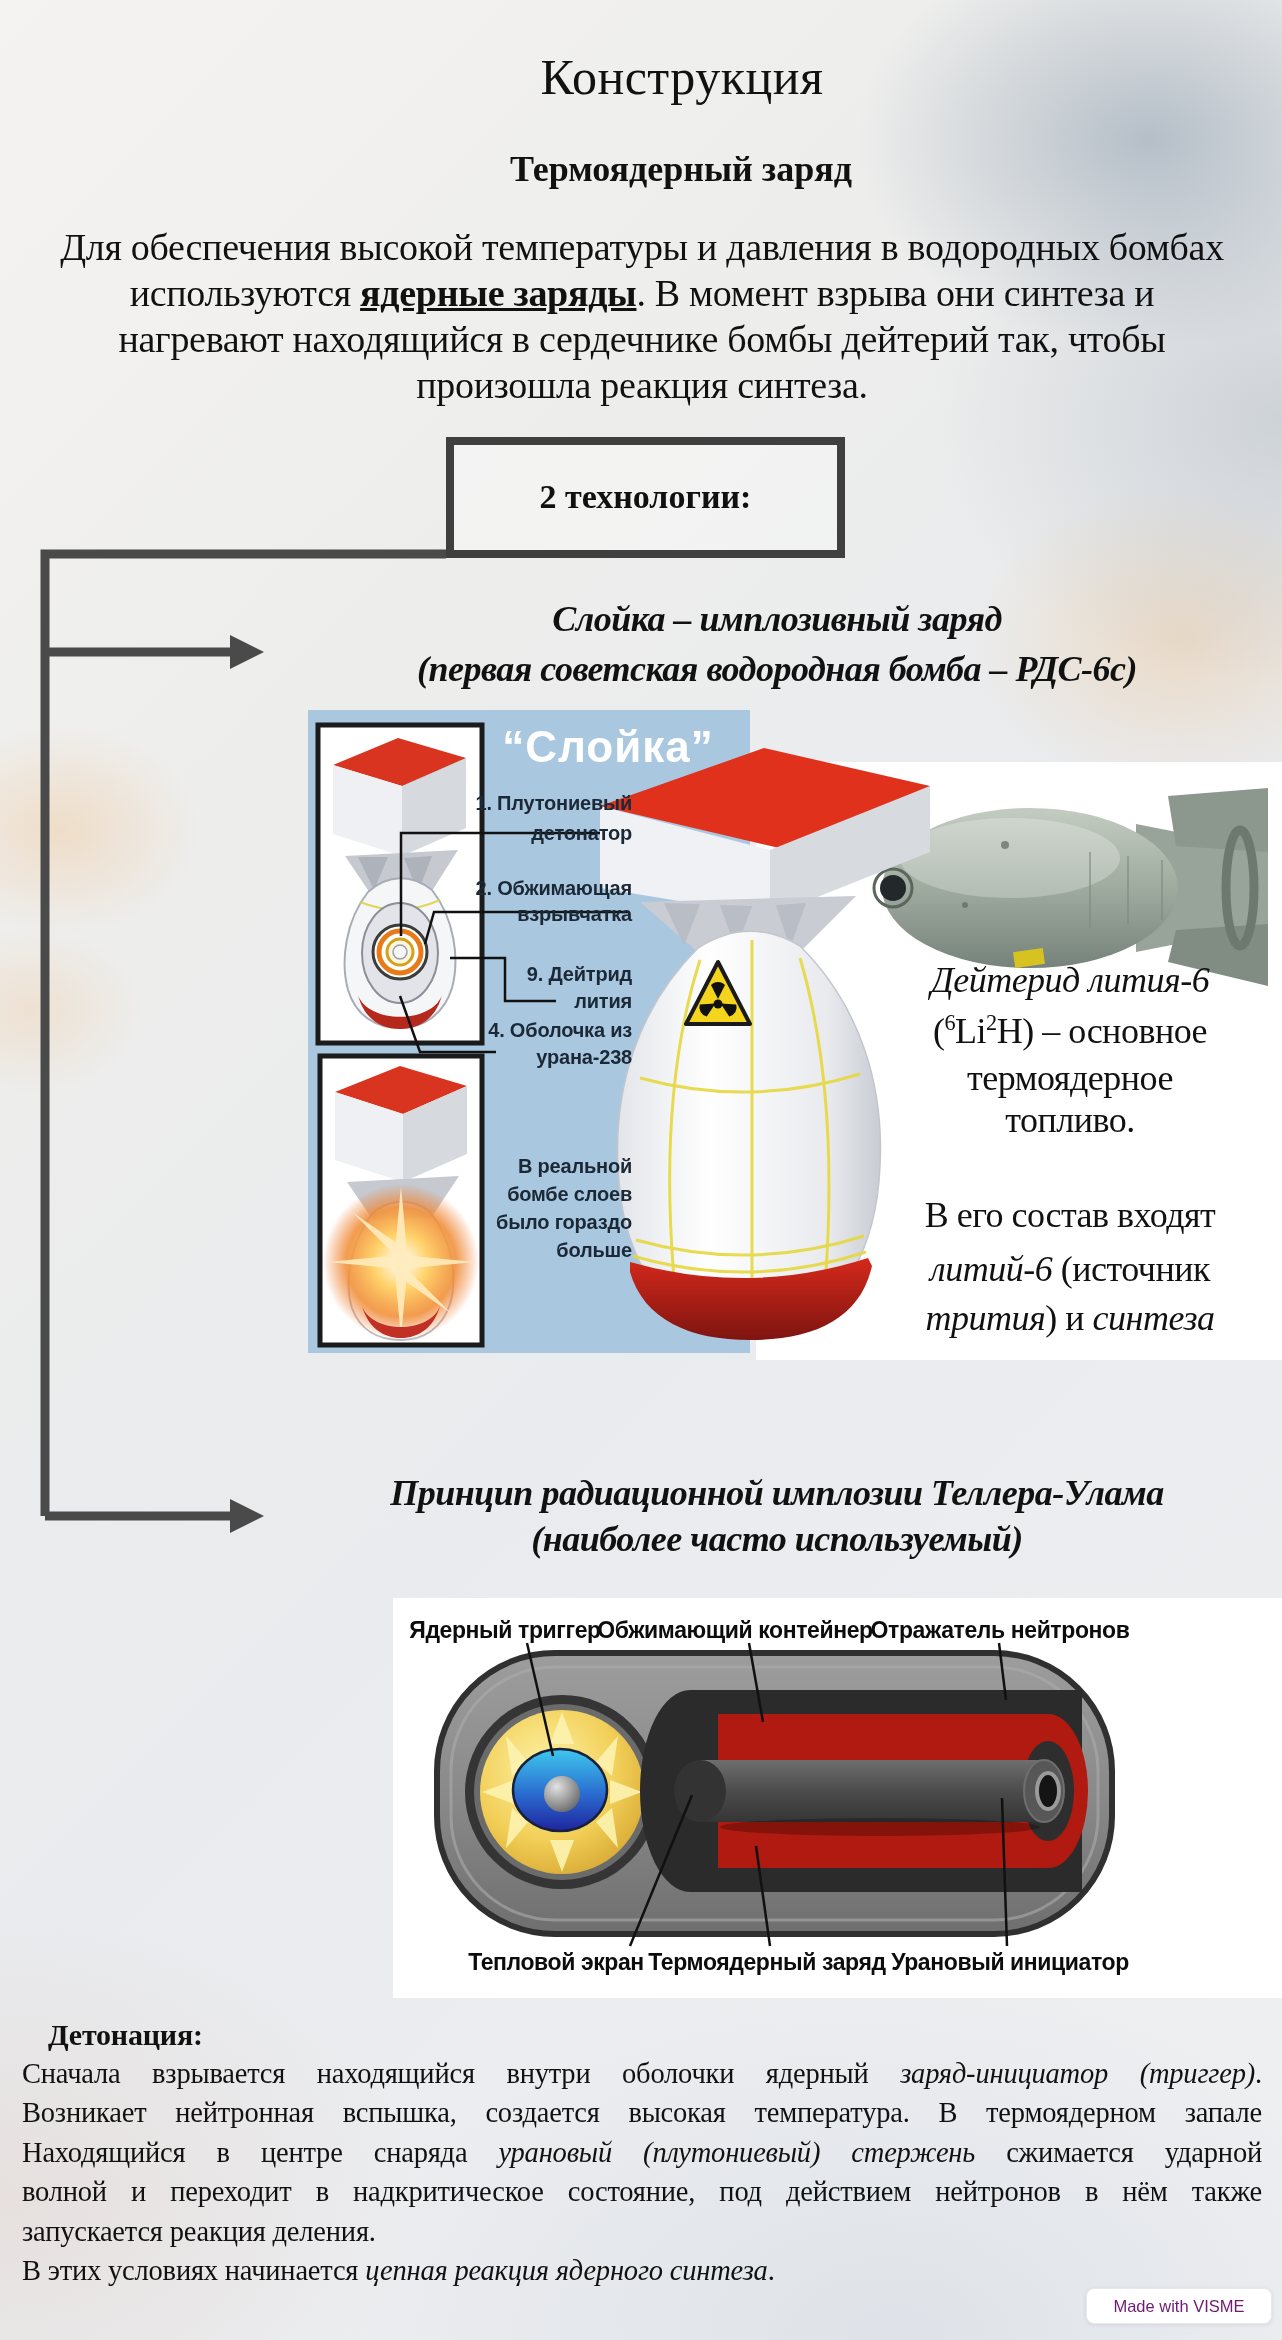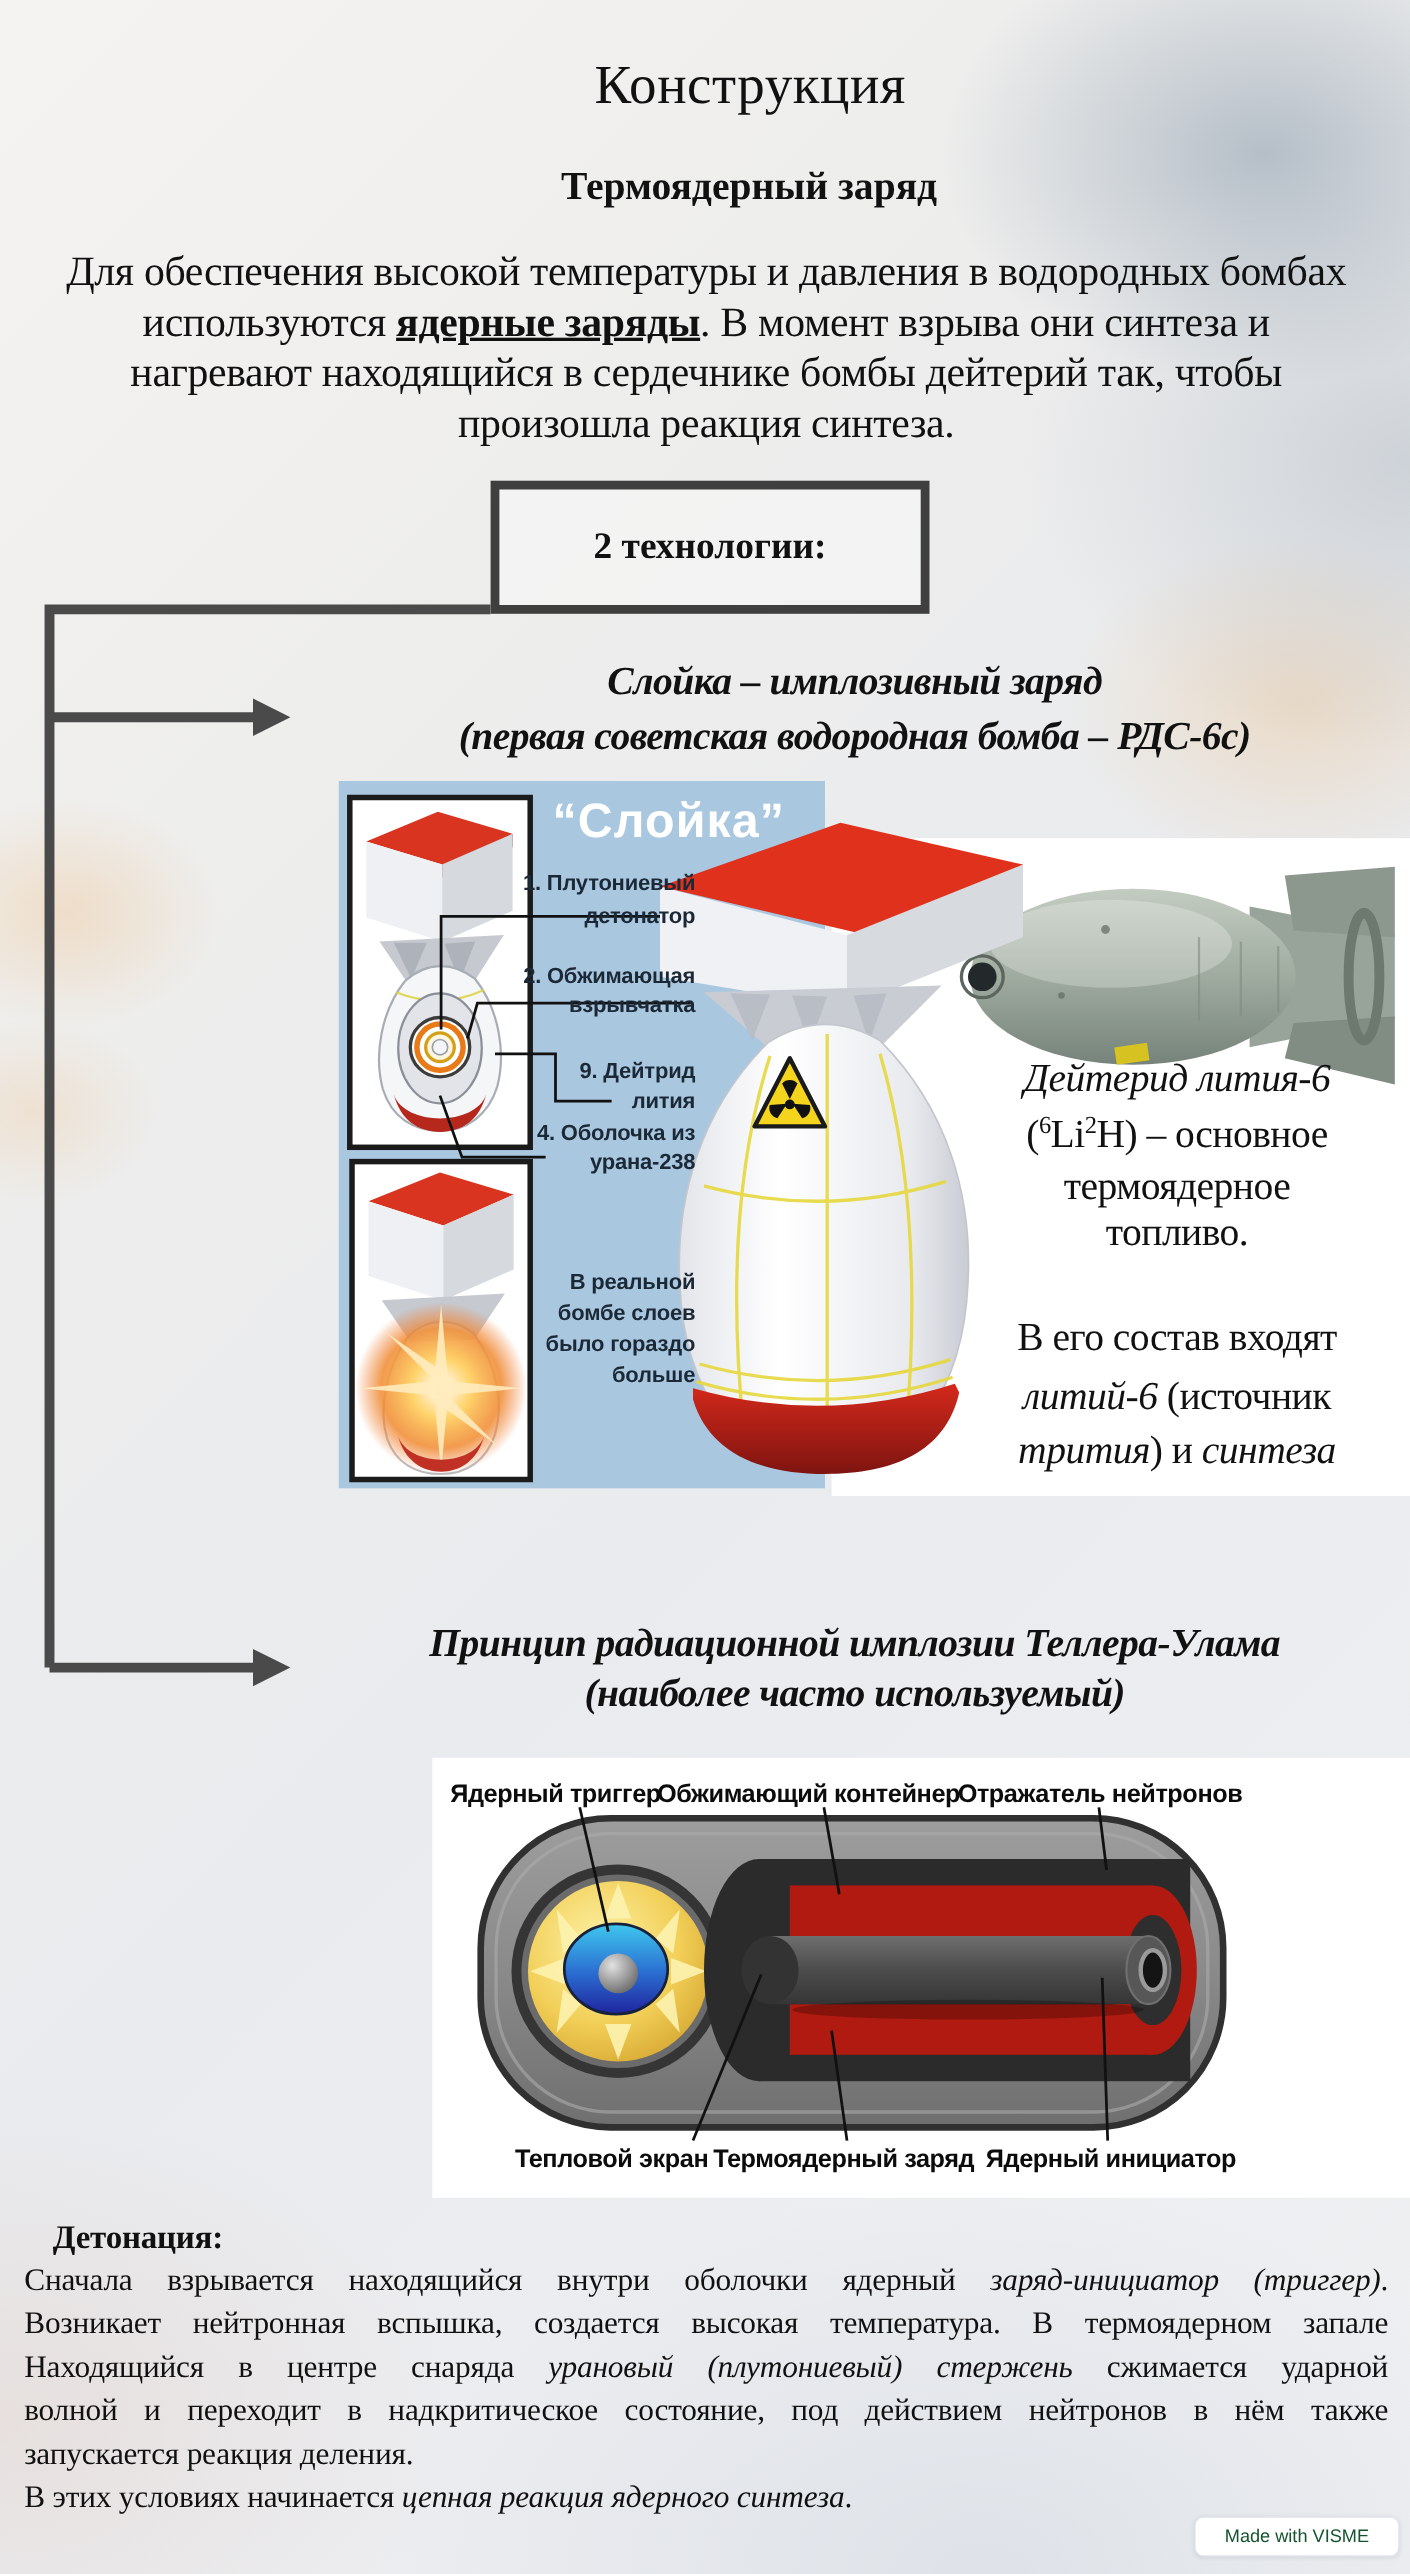--- a/index.html
+++ b/index.html
@@ -32,21 +32,21 @@
     color:#1b2836;height:27px;line-height:27px;letter-spacing:-.2px;}
   .fuel-line{position:absolute;width:428px;text-align:center;font-size:36px;height:46px;line-height:46px;letter-spacing:-.5px;}
   .tu-label{position:absolute;width:300px;text-align:center;font-size:23px;font-weight:bold;
     color:#0c0c0c;height:28px;line-height:28px;letter-spacing:-.4px;}
   .det{position:absolute;left:22px;top:2016px;width:1240px;font-size:28.5px;letter-spacing:-.2px;}
   .det-head{font-size:30px;font-weight:bold;padding-left:26px;height:38px;line-height:38px;}
   .det-line{line-height:39.4px;}
   .jline{text-align:justify;text-align-last:justify;}
   .lline{text-align:left;}
   .badge{box-sizing:border-box;width:186px;height:36px;background:#fff;border:1px solid #e6e8ec;
-    border-radius:8px;box-shadow:0 1px 4px rgba(40,50,70,.10);color:#14532d;font-size:16.5px;
+    border-radius:8px;box-shadow:0 1px 4px rgba(40,50,70,.10);color:#701a75;font-size:16.5px;
     text-align:center;line-height:34px;z-index:3;}
 </style>
 </head>
 <body>
 
 <div class="page">
 
   <svg class="art" width="1282" height="2340" viewBox="0 0 1282 2340">
     <defs>
       <linearGradient id="bombBody" x1="0" y1="0" x2="1" y2="0">
@@ -298,21 +298,21 @@
   <div class="fuel-line txt" style="left:856px;top:1295px;"><span class="i">трития</span><span>) и </span><span class="i">синтеза</span></div>
 
   <div class="abs txt ctr sec-title" style="left:777px;top:1472px;">Принцип радиационной имплозии Теллера-Улама</div>
   <div class="abs txt ctr sec-title" style="left:777px;top:1518px;">(наиболее часто используемый)</div>
 
   <div class="tu-label sans txt" style="left:355px;top:1616px;">Ядерный триггер</div>
   <div class="tu-label sans txt" style="left:585px;top:1616px;">Обжимающий контейнер</div>
   <div class="tu-label sans txt" style="left:850px;top:1616px;">Отражатель нейтронов</div>
   <div class="tu-label sans txt" style="left:406px;top:1948px;">Тепловой экран</div>
   <div class="tu-label sans txt" style="left:617px;top:1948px;">Термоядерный заряд</div>
-  <div class="tu-label sans txt" style="left:860px;top:1948px;">Ядерный инициатор</div>
+  <div class="tu-label sans txt" style="left:860px;top:1948px;">Урановый инициатор</div>
 
   <div class="det txt">
     <div class="det-head">Детонация:</div>
     <div class="det-line jline"><span>Сначала взрывается находящийся внутри оболочки  ядерный </span><span class="i">заряд-инициатор (триггер)</span><span>.</span></div>
     <div class="det-line jline"><span>Возникает нейтронная вспышка, создается высокая температура. В термоядерном запале</span></div>
     <div class="det-line jline"><span>Находящийся в центре снаряда </span><span class="i">урановый (плутониевый) стержень</span><span> сжимается ударной</span></div>
     <div class="det-line jline"><span>волной и переходит в надкритическое состояние, под действием нейтронов в нём также</span></div>
     <div class="det-line lline"><span>запускается реакция деления.</span></div>
     <div class="det-line lline"><span>В этих условиях начинается </span><span class="i">цепная реакция ядерного синтеза</span><span>.</span></div>
   </div>

